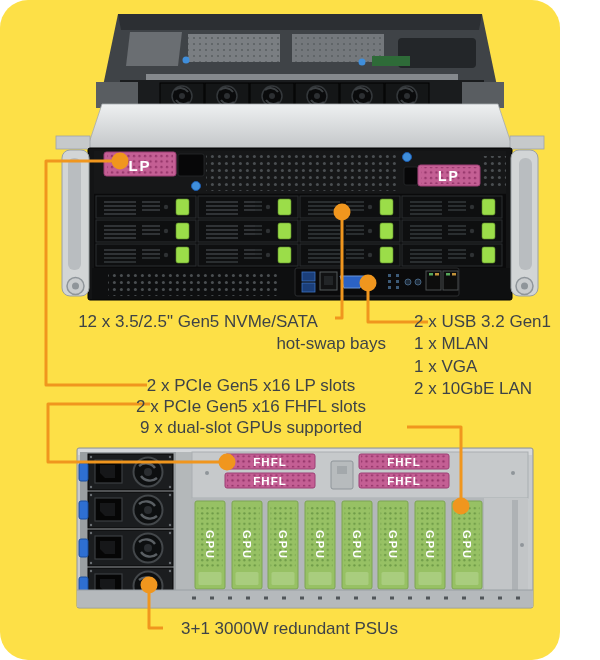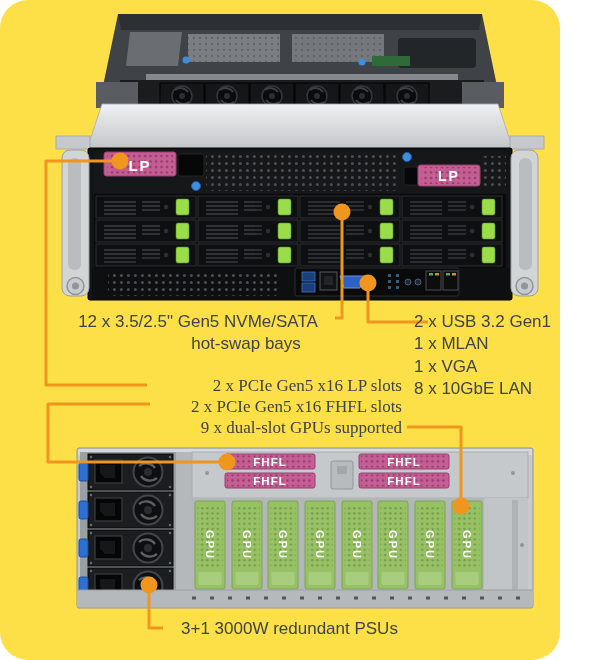--- a/index.html
+++ b/index.html
@@ -1,23 +1,23 @@
 <!DOCTYPE html>
 <html><head>
 <meta charset="utf-8">
 <style>
   html,body{margin:0;padding:0;background:#ffffff;}
   .canvas{position:relative;width:560px;height:660px;background:#fde047;overflow:hidden;
           font-family:"Liberation Sans", sans-serif;border-radius:28px;}
   .canvas svg{position:absolute;left:0;top:0;}
   .callout-text{position:absolute;color:#3e4347;font-size:17px;white-space:nowrap;}
   .t-bays{left:58px;top:311px;width:280px;text-align:center;line-height:22px;}
-  .t-bays .l2{position:relative;left:48px;}
+  .t-bays .l2{position:relative;left:48px;text-align:right;}
   .t-io{left:414px;top:311px;line-height:22.3px;}
-  .t-exp{left:100px;top:375px;width:302px;text-align:right;line-height:21px;font-family:Liberation Serif, serif;}
+  .t-exp{left:100px;top:375px;width:302px;text-align:center;line-height:21px;}
   .t-psu{left:181px;top:619px;line-height:19px;}
   .t-psu .sub{font-size:13px;color:#6d7377;margin-top:4px;line-height:15px;}
 </style>
 </head>
 <body>
 
 <div class="canvas">
 
 <svg width="600" height="660" viewBox="0 0 600 660">
   <defs>
@@ -279,21 +279,21 @@
 
 <div class="callout-text t-bays">
   <div>12 x 3.5/2.5" Gen5 NVMe/SATA</div>
   <div class="l2">hot-swap bays</div>
 </div>
 
 <div class="callout-text t-io">
   <div>2 x USB 3.2 Gen1</div>
   <div>1 x MLAN</div>
   <div>1 x VGA</div>
-  <div>8 x 10GbE LAN</div>
+  <div>2 x 10GbE LAN</div>
 </div>
 
 <div class="callout-text t-exp">
   <div>2 x PCIe Gen5 x16 LP slots</div>
   <div>2 x PCIe Gen5 x16 FHFL slots</div>
   <div>9 x dual-slot GPUs supported</div>
 </div>
 
 <div class="callout-text t-psu">
   <div>3+1 3000W redundant PSUs</div>

